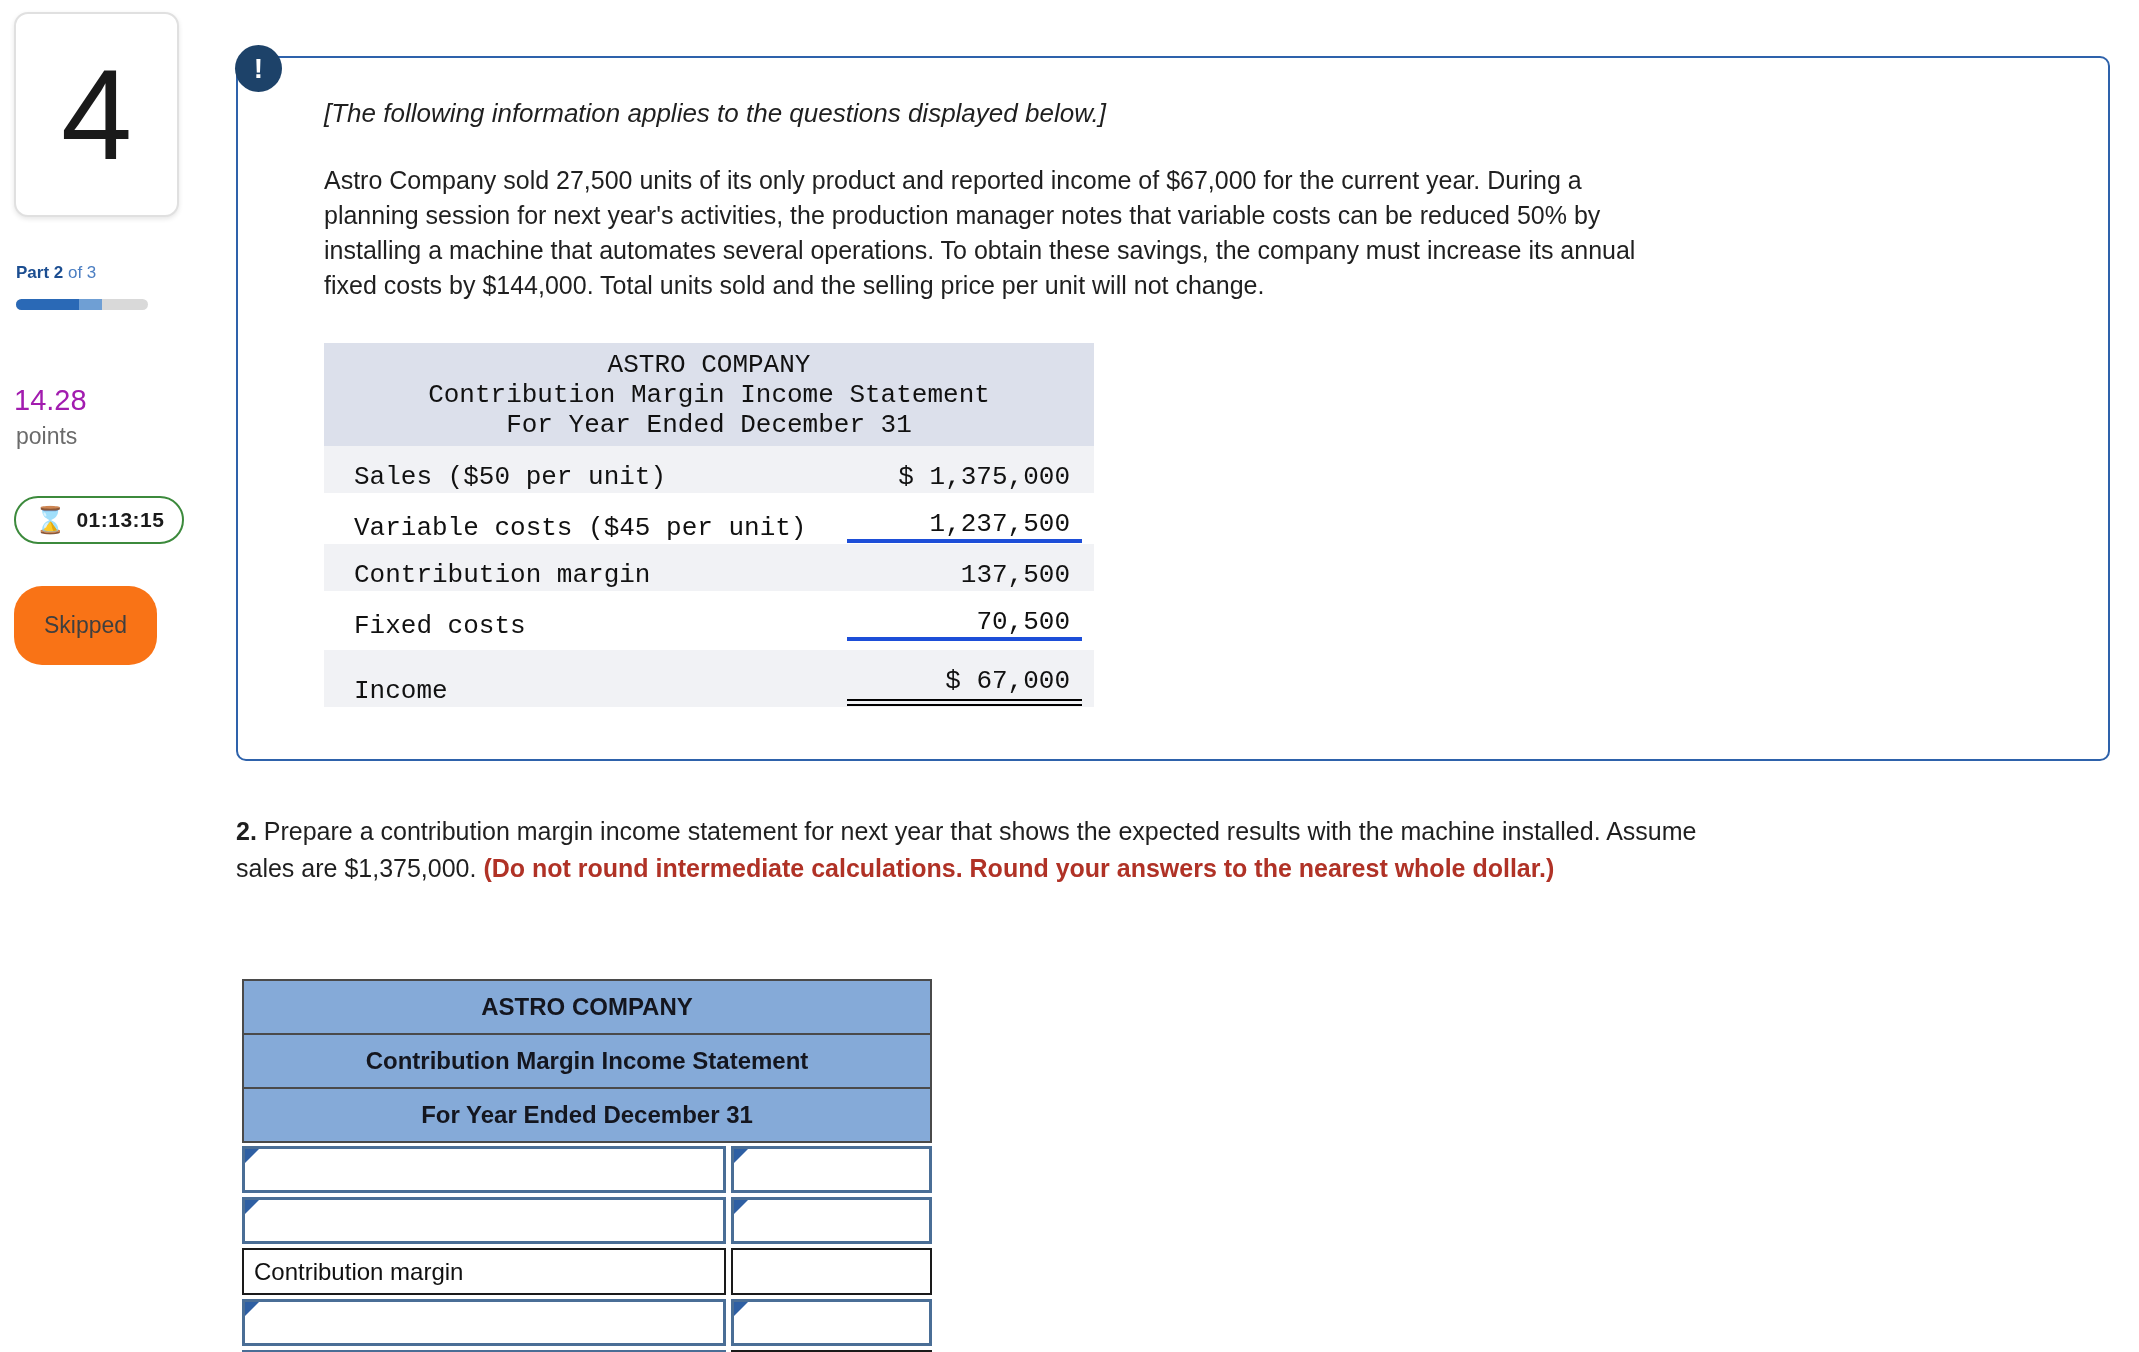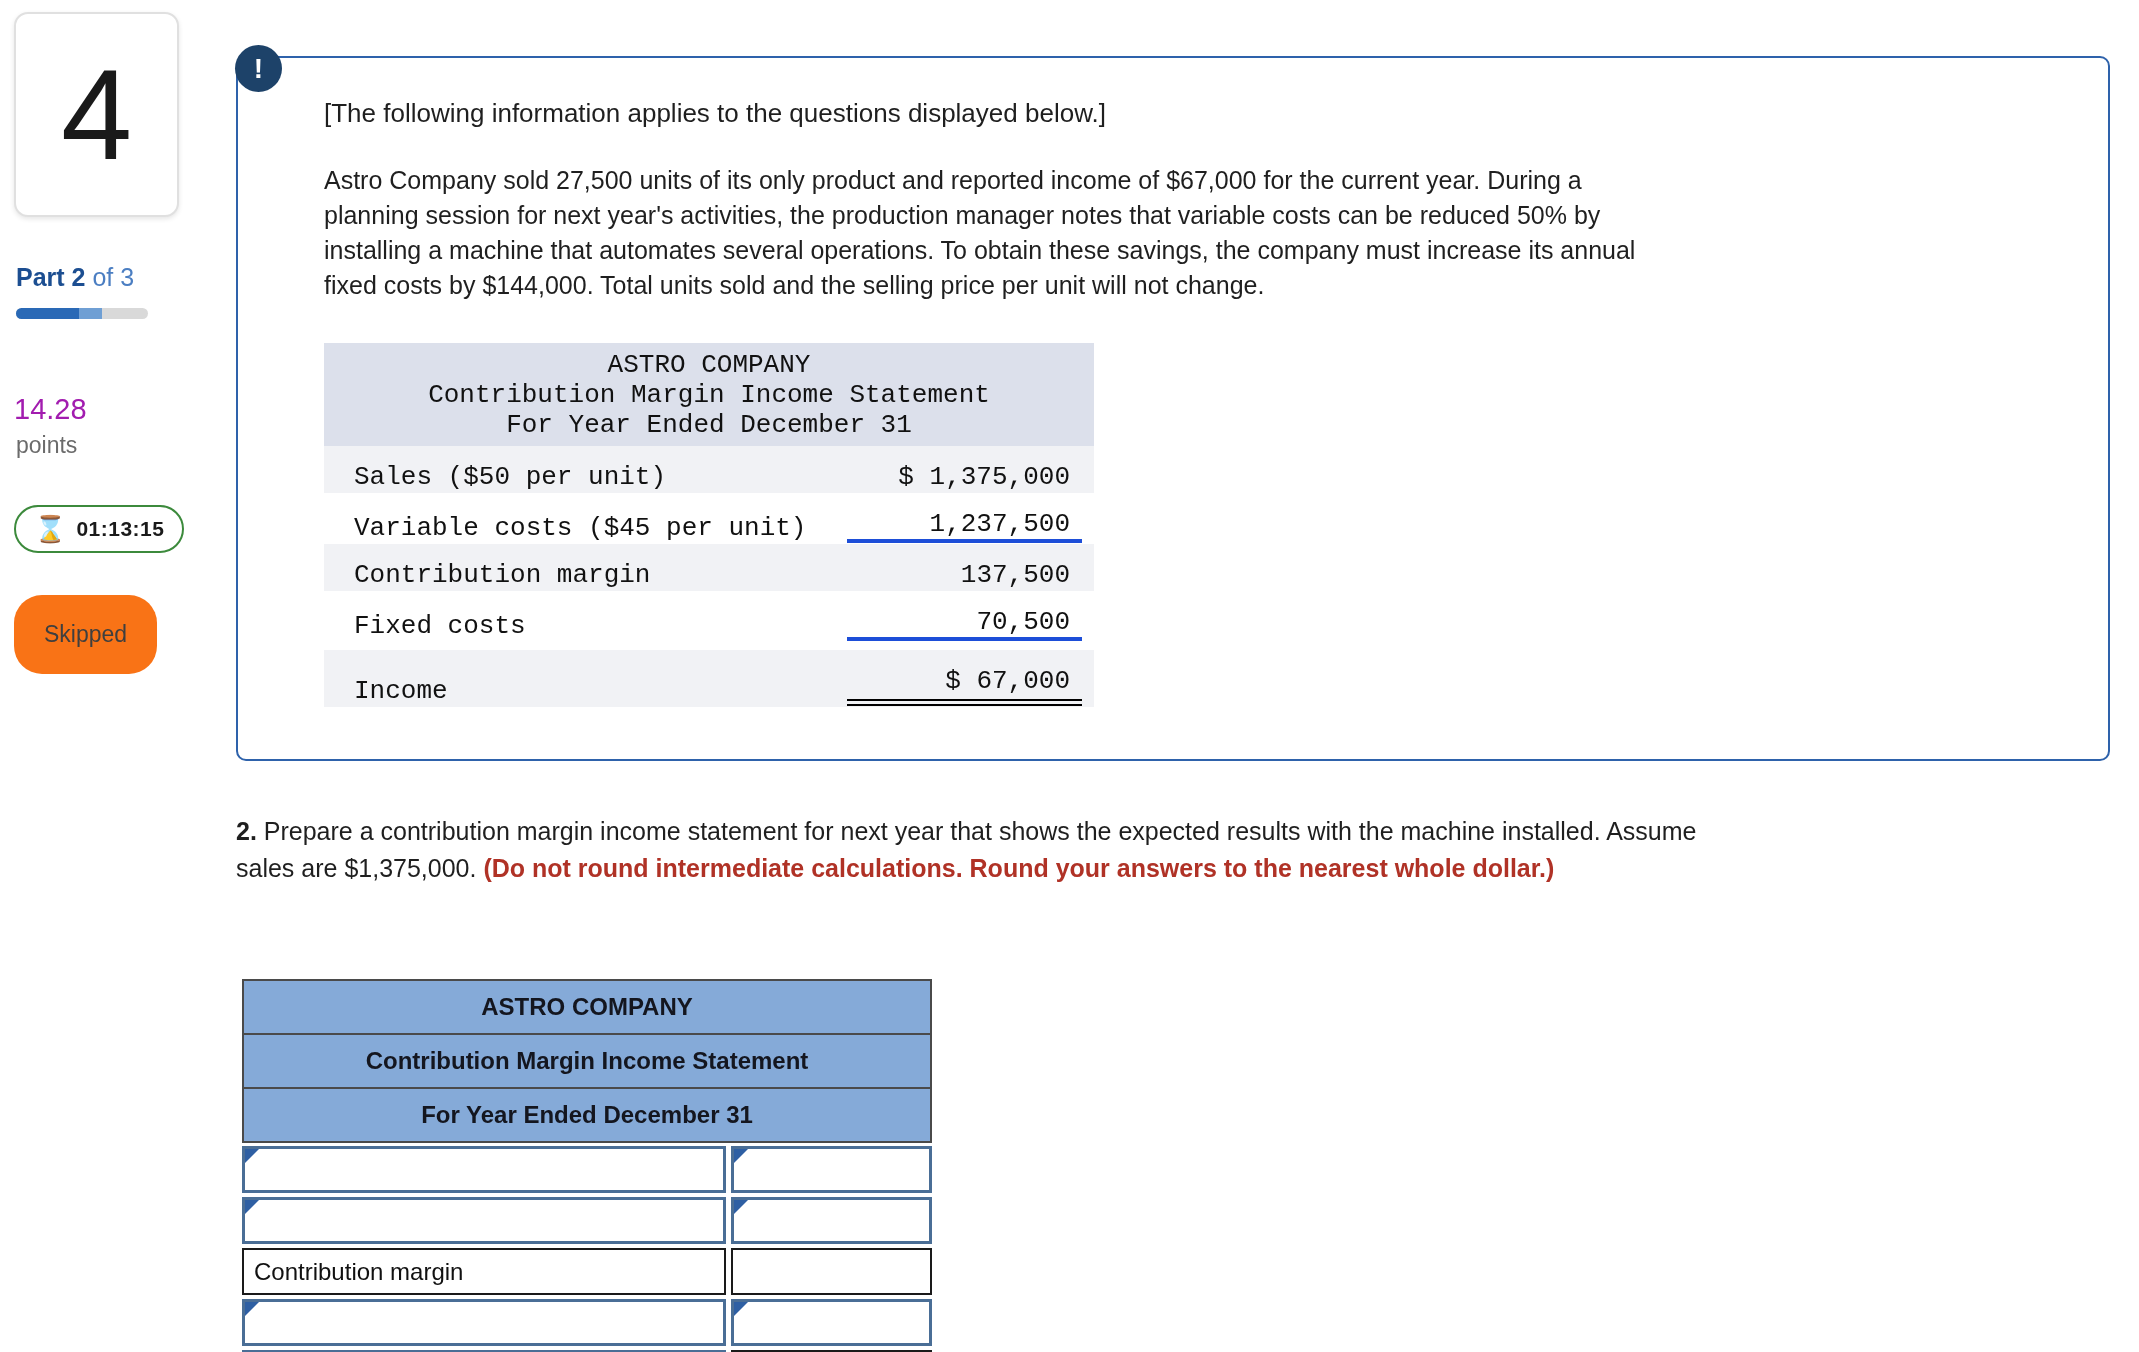--- a/index.html
+++ b/index.html
@@ -12,21 +12,21 @@
 
   
   .sidebar { width: 210px; flex-shrink: 0; padding-top: 2px; }
   .qbox {
     width: 165px; height: 205px;
     border: 2px solid #e0e0e0; border-radius: 14px;
     box-shadow: 0 2px 5px rgba(0,0,0,.10);
     display: flex; align-items: center; justify-content: center;
     font-size: 128px; color: #1a1a1a; background: #fff;
   }
-  .part { margin: 46px 0 16px 2px; font-size: 25px; }
+  .part { margin: 46px 0 16px 2px; font-size: 17px; }
   .part b { color: #1c4e91; }
   .part span { color: #4b7ec2; }
   .progress {
     margin: 16px 0 0 2px; width: 132px; height: 11px;
     background: #d9d9d9; border-radius: 7px; overflow: hidden; display: flex;
   }
   .progress .seg1 { width: 48%; background: #2a69b6; }
   .progress .seg2 { width: 17%; background: #6f9fd4; }
   .points-val { margin: 74px 0 0 0; font-size: 29px; color: #a21caf; }
   .points-lbl { margin: 6px 0 0 2px; font-size: 23px; color: #6b6b6b; }
@@ -52,21 +52,21 @@
     background: #fff;
   }
   .alert {
     position: absolute; top: -13px; left: -3px;
     width: 47px; height: 47px; border-radius: 50%;
     background: #1d4269; color: #fff;
     display: flex; align-items: center; justify-content: center;
     font-size: 28px; font-weight: 700;
   }
   .req-title { color: #17508f; font-size: 27px; font-weight: 700; margin-bottom: 28px; }
-  .applies { font-size: 26px; color: #1f1f1f; margin-bottom: 34px; }
+  .applies { font-style: italic; font-size: 26px; color: #1f1f1f; margin-bottom: 34px; }
   .para { font-size: 25px; line-height: 35px; white-space: pre-line; color: #1f1f1f; }
 
   
   .stmt {
     margin-top: 40px; width: 770px;
     font-family: "Liberation Mono", "DejaVu Sans Mono", monospace;
     font-size: 26px; color: #111;
   }
   .stmt-head { background: #dce0eb; text-align: center; padding: 7px 0 6px; line-height: 30px; }
   .stmt-row { display: flex; justify-content: space-between; align-items: flex-end; padding: 16px 12px 1px 30px; line-height: 30px; }

